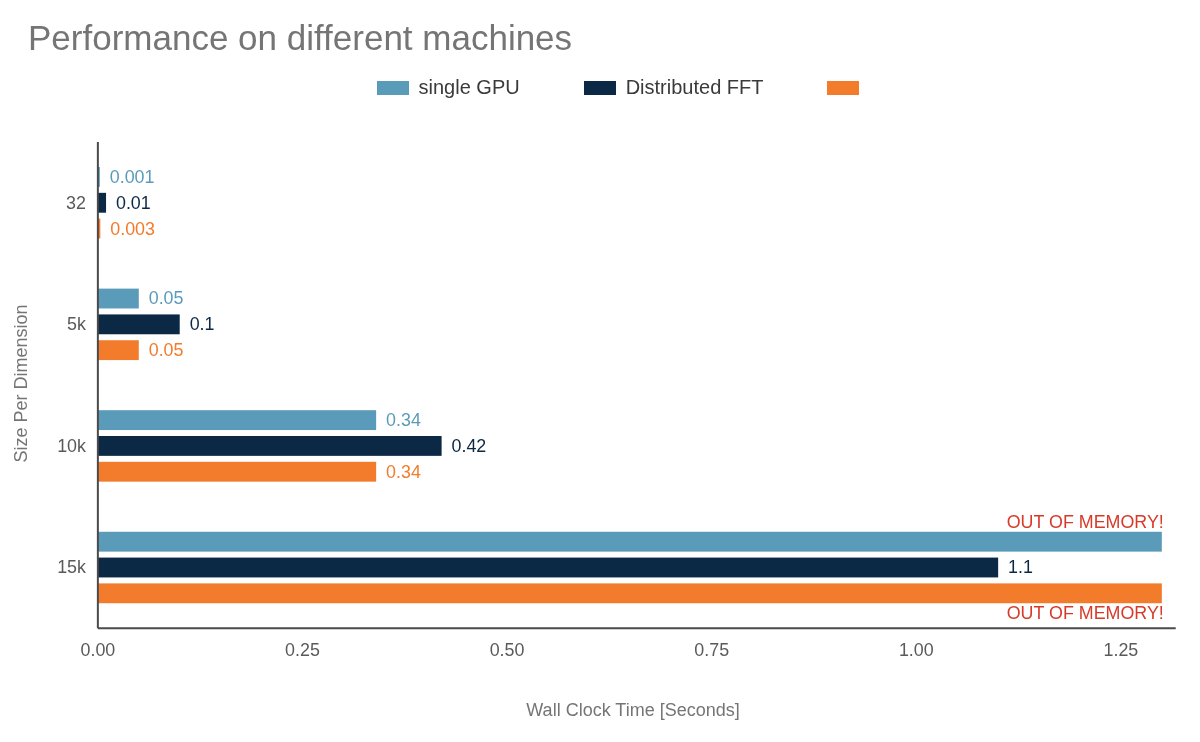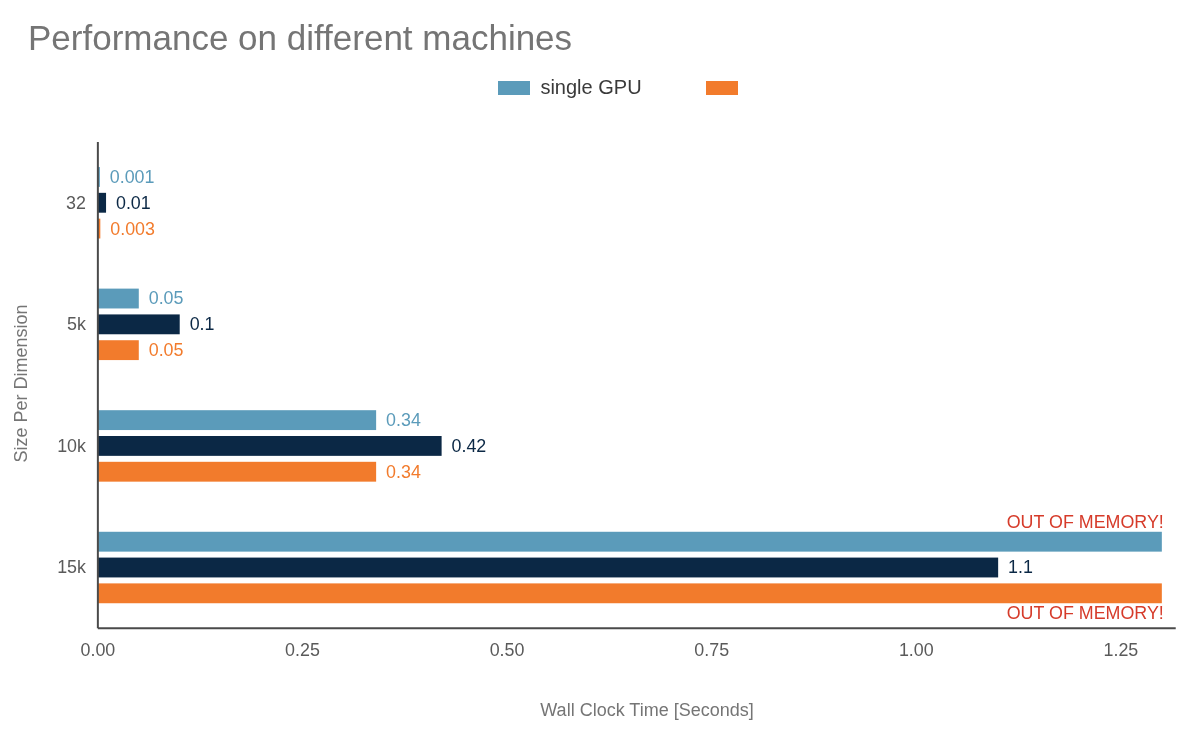--- a/index.html
+++ b/index.html
@@ -62,21 +62,21 @@
     justify-content: center;
   }
   .y-axis-title span {
     transform: rotate(-90deg);
     white-space: nowrap;
     font-size: 18px;
     color: #757575;
   }
   .x-axis-title {
     position: absolute;
-    left: 102px;
+    left: 88px;
     top: 700px;
     width: 1090px;
     text-align: center;
     font-size: 18px;
     color: #757575;
   }
   .axis-line { stroke: #4a4a4a; stroke-width: 2; }
   .bar { }
   .bar-label { font-size: 18px; }
   .bar-label.c0 { fill: #5b9bba; }
@@ -90,20 +90,24 @@
 <body>
 
 <div class="chart-frame">
 
   <div class="title">Performance on different machines</div>
 
   <div class="legend" id="legend">
       <div class="legend-item">
         <div class="swatch" style="background: rgb(91, 155, 186);"></div>
         <span>single GPU</span>
+      </div>
+      <div class="legend-item">
+        <div class="swatch" style="background: rgb(11, 40, 69);"></div>
+        <span>Distributed FFT</span>
       </div>
       <div class="legend-item">
         <div class="swatch" style="background: rgb(242, 123, 44);"></div>
       </div>
     </div>
 
   <div class="y-axis-title">
     <span>Size Per Dimension</span>
   </div>
 

